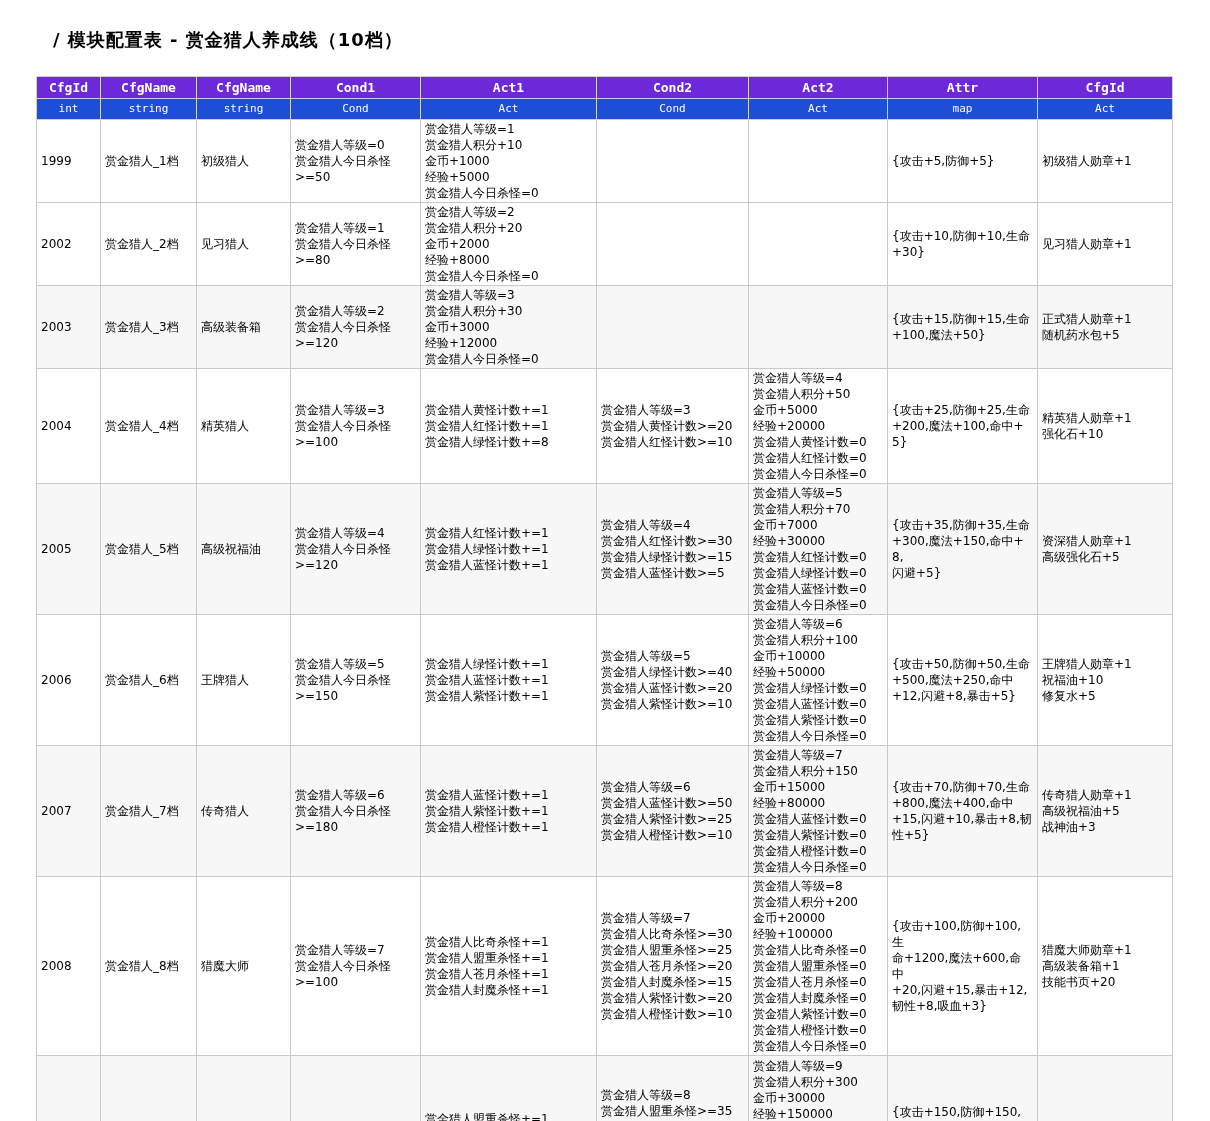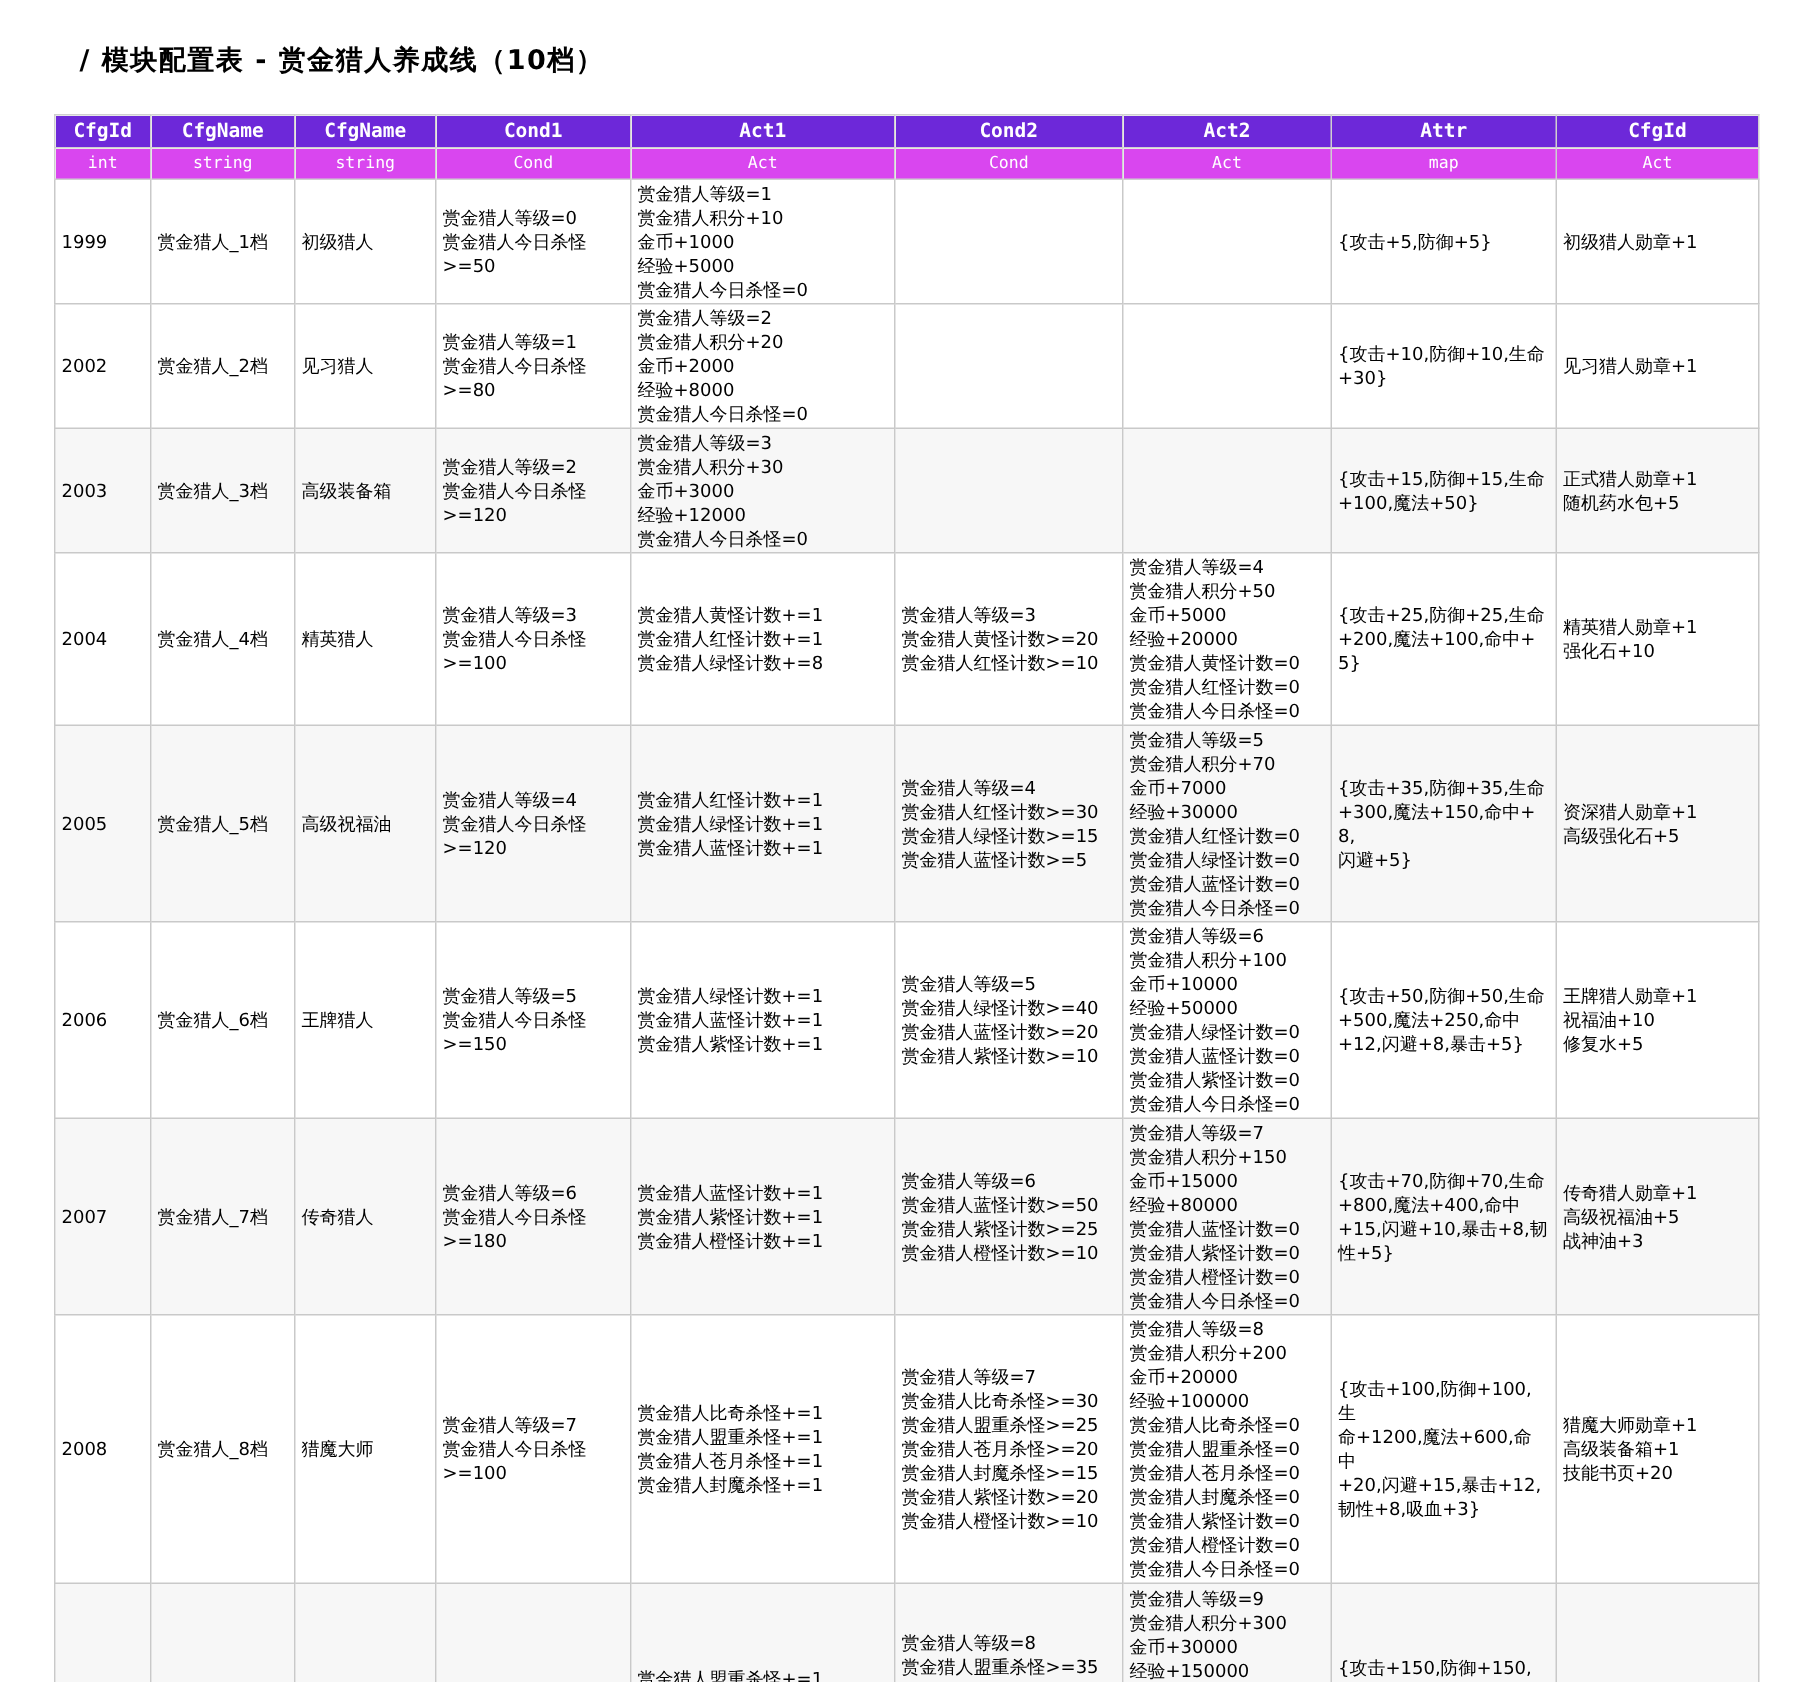--- a/index.html
+++ b/index.html
@@ -46,21 +46,21 @@
   }
   tr.h1 th {
     background: #6d28d9;
     color: #ffffff;
     font: bold 13px/19px "DejaVu Sans Mono", monospace;
     height: 19px;
     text-align: center;
     border-color: #cfcfcf;
   }
   tr.h2 th {
-    background: #d946ef;
+    background: #1d4ed8;
     color: #ffffff;
     font: 11px/18px "DejaVu Sans Mono", monospace;
     font-weight: normal;
     height: 18px;
     text-align: center;
     border-color: #cfcfcf;
   }
   td {
     padding: 1px 4px;
     font: 12px/16px "DejaVu Sans", sans-serif;

